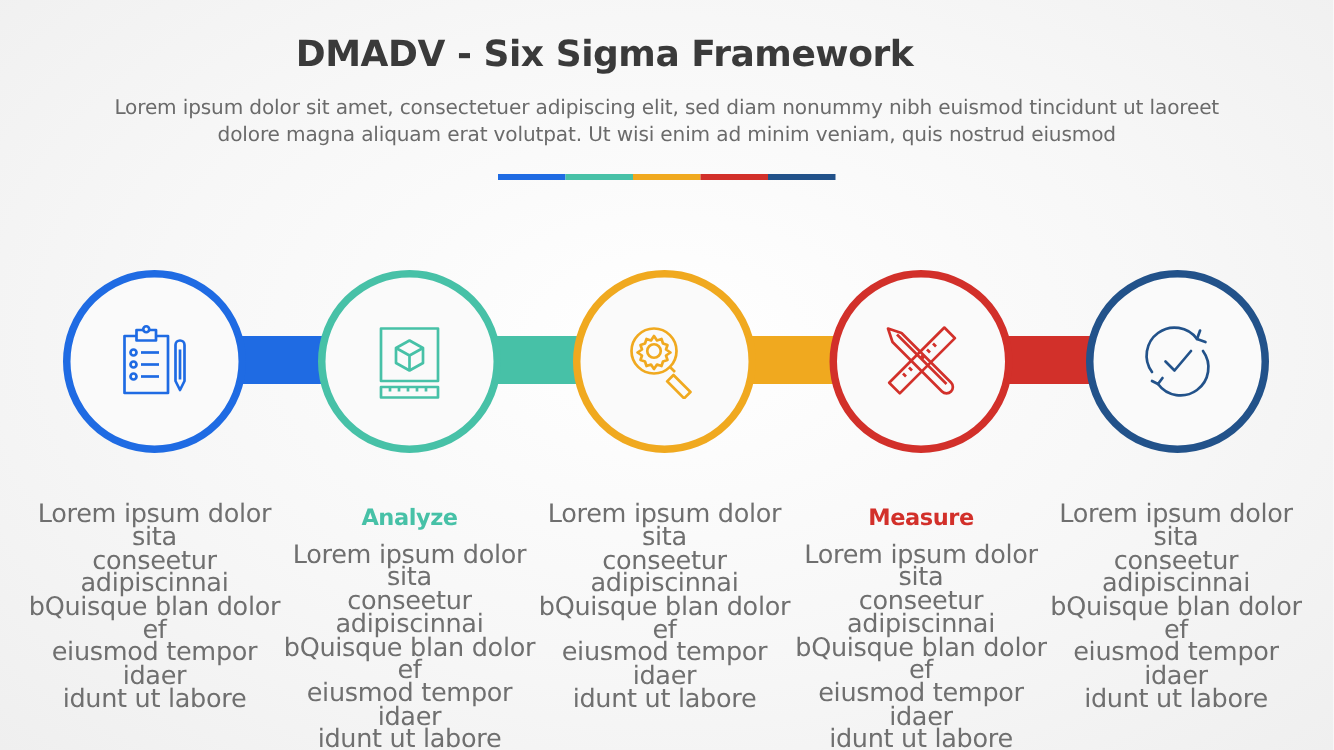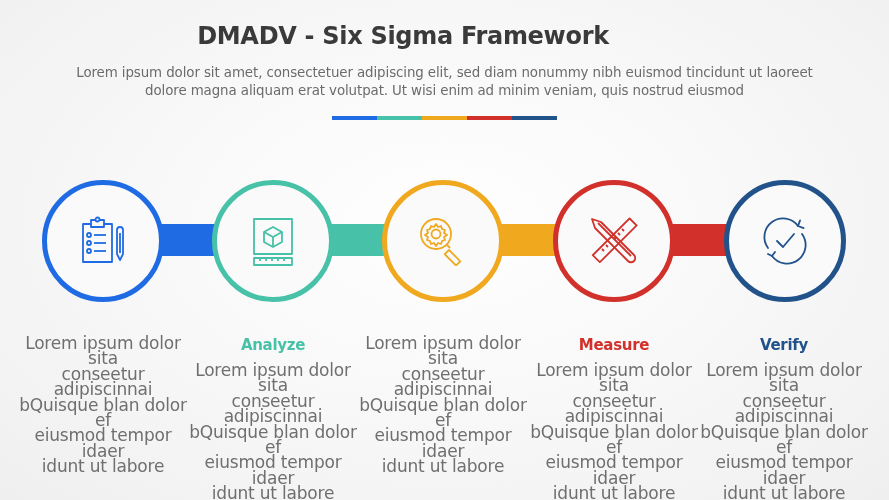--- a/index.html
+++ b/index.html
@@ -141,19 +141,18 @@
 </div>
 <div class="stage" style="left:529px">
   <div class="stage-title" style="color:#d2302a">Measure</div>
   <div class="stage-desc">Lorem ipsum dolor sita
 conseetur adipiscinnai
 bQuisque blan dolor ef
 eiusmod tempor idaer
 idunt ut labore</div>
 </div>
 <div class="stage" style="left:699px">
-  <div class="stage-title" style="color:#22528a">Verify</div>
   <div class="stage-desc">Lorem ipsum dolor sita
 conseetur adipiscinnai
 bQuisque blan dolor ef
 eiusmod tempor idaer
 idunt ut labore</div>
 </div>
 
 </body></html>

